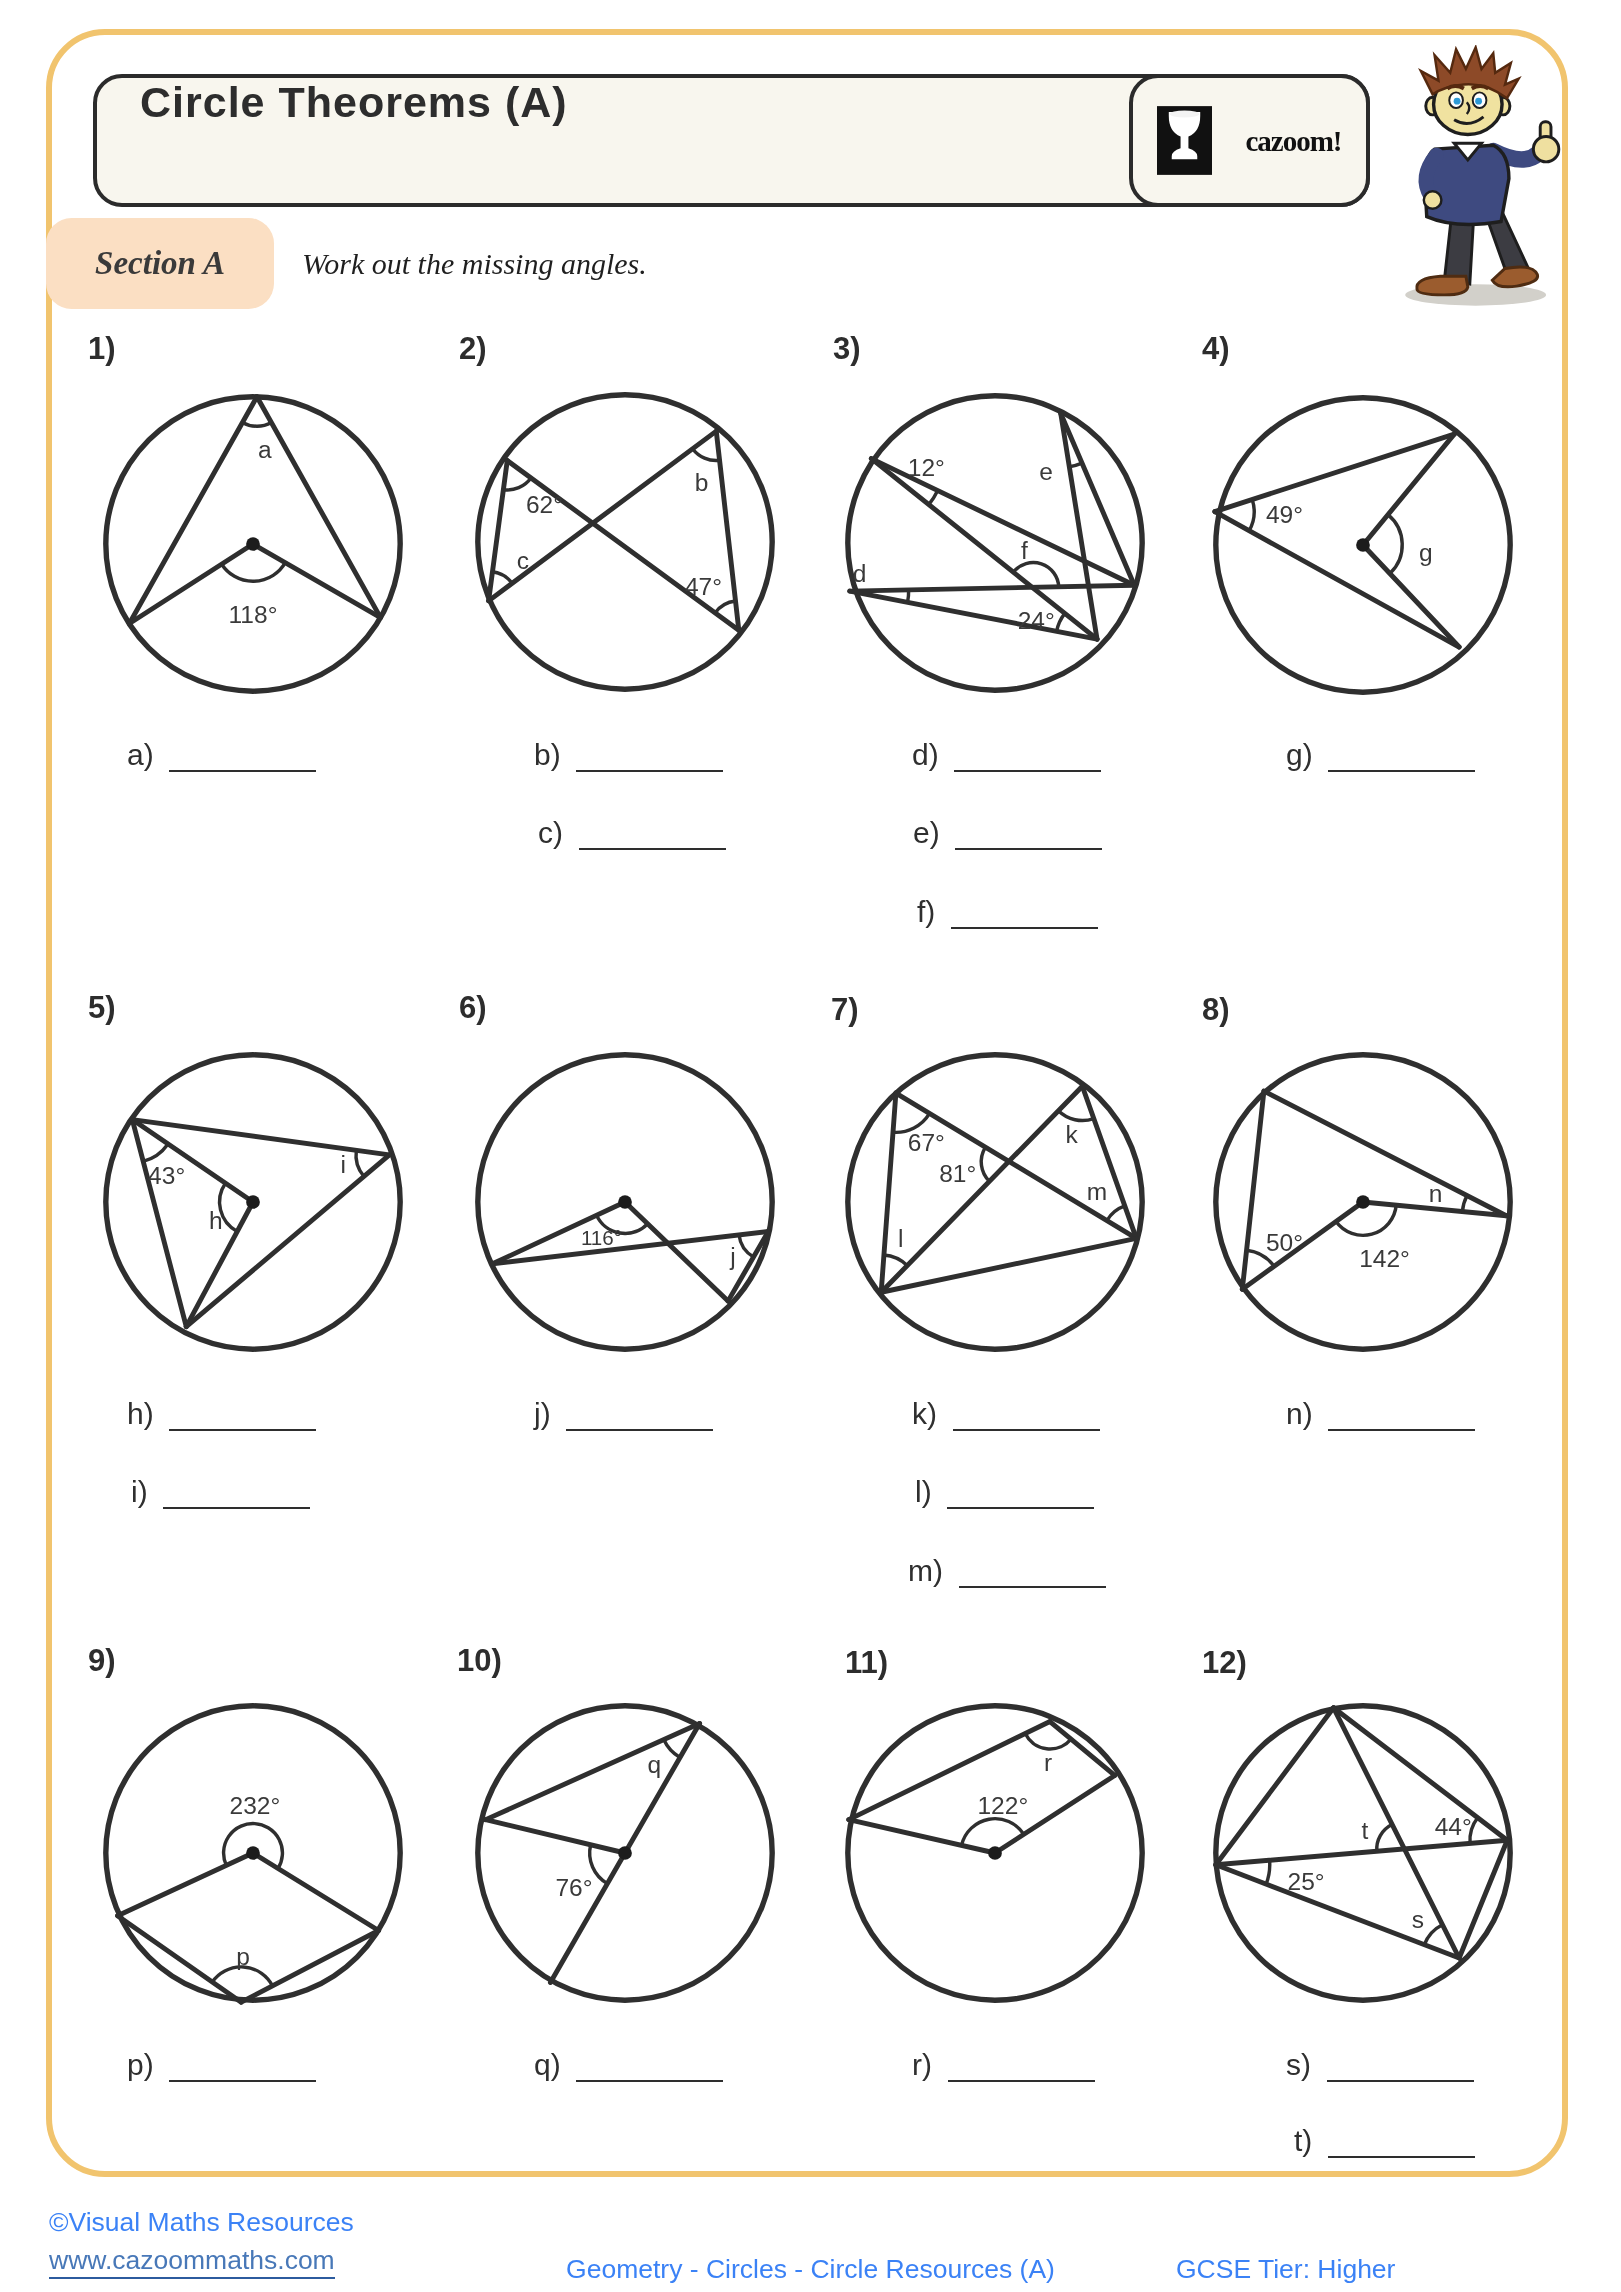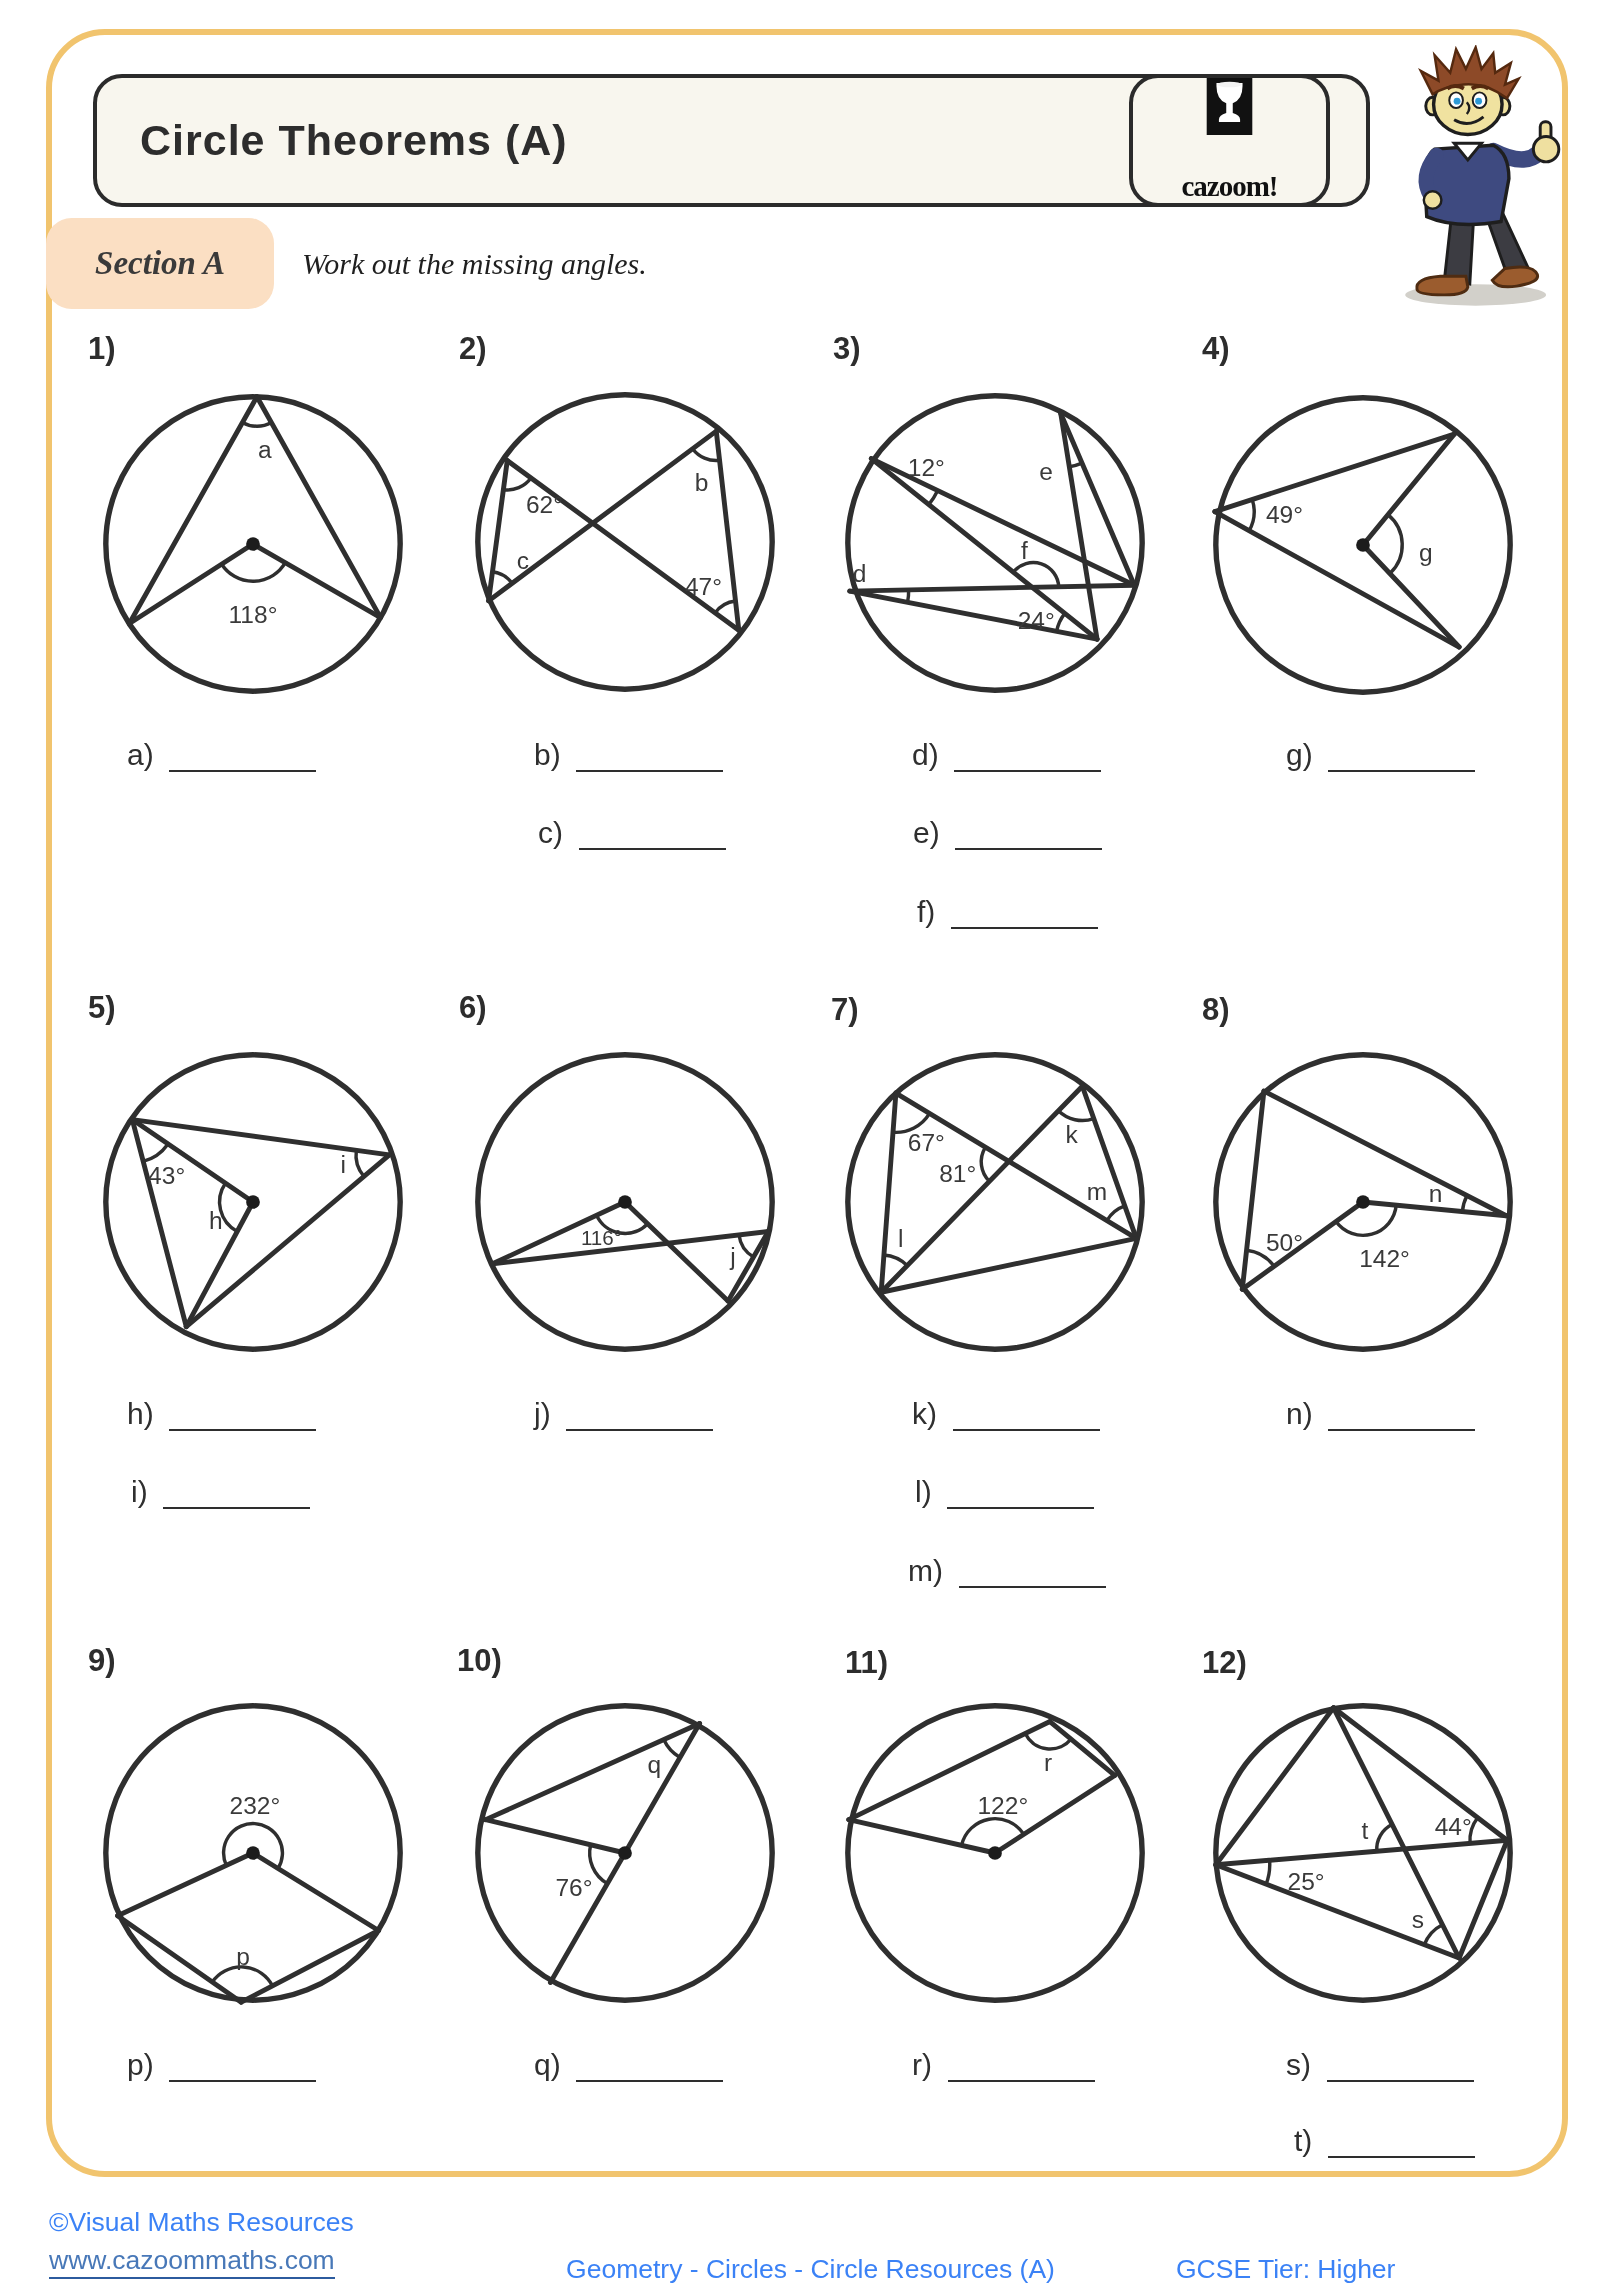--- a/index.html
+++ b/index.html
@@ -1,20 +1,20 @@
 <!DOCTYPE html>
 <html><head>
 <meta charset="utf-8">
 <style>
   html,body{margin:0;padding:0;background:#ffffff;}
   .page{position:relative;width:1621px;height:2293px;background:#ffffff;font-family:"Liberation Sans",sans-serif;color:#2f2f2f;overflow:hidden;}
   .frame{position:absolute;left:46px;top:29px;width:1522px;height:2148px;border:6.9px solid #F1C46E;border-radius:59px;box-sizing:border-box;}
-  .titlebox{position:absolute;left:93px;top:74px;width:1277px;height:133px;background:#F8F6EE;border:4.9px solid #2b2b2b;border-radius:29px;box-sizing:border-box;display:flex;align-items:center;}
+  .titlebox{position:absolute;left:93px;top:74px;width:1277px;height:133px;background:#F8F6EE;border:4.9px solid #2b2b2b;border-radius:29px;box-sizing:border-box;display:flex;}
   .title{font-size:43px;font-weight:700;letter-spacing:1px;color:#2d2d2d;padding-left:43px;}
-  .logobox{position:absolute;left:1129px;top:74px;width:201px;height:133px;background:#F8F6EE;border:4.9px solid #2b2b2b;border-radius:29px;box-sizing:border-box;display:flex;flex-direction:column;align-items:center;justify-content:center;gap:33px;}
+  .logobox{position:absolute;left:1129px;top:74px;width:241px;height:133px;background:#F8F6EE;border:4.9px solid #2b2b2b;border-radius:29px;box-sizing:border-box;display:flex;flex-direction:row;align-items:center;justify-content:center;gap:33px;}
   .logotext{font-family:"Liberation Serif",serif;font-weight:700;font-size:29px;letter-spacing:-1px;color:#111;margin-top:2px;}
   .mascot{position:absolute;left:1370px;top:45px;}
   .sectionbox{position:absolute;left:46px;top:218px;width:228px;height:91px;background:#FBDFC3;border-radius:25.5px;display:flex;align-items:center;justify-content:center;}
   .sectionbox span{font-family:"Liberation Serif",serif;font-style:italic;font-weight:700;font-size:33px;color:#3a3a3a;}
   .instruction{position:absolute;left:302px;top:247px;font-family:"Liberation Serif",serif;font-style:italic;font-size:30px;color:#1f1f1f;}
   .pnum{position:absolute;font-size:31px;font-weight:700;color:#2d2d2d;}
   .diagram{position:absolute;}
   .co{fill:none;stroke:#2f2f2f;stroke-width:5.5;}
   .ln{stroke:#2f2f2f;stroke-width:5;stroke-linecap:round;}
   .arc{fill:none;stroke:#2f2f2f;stroke-width:3.5;}

